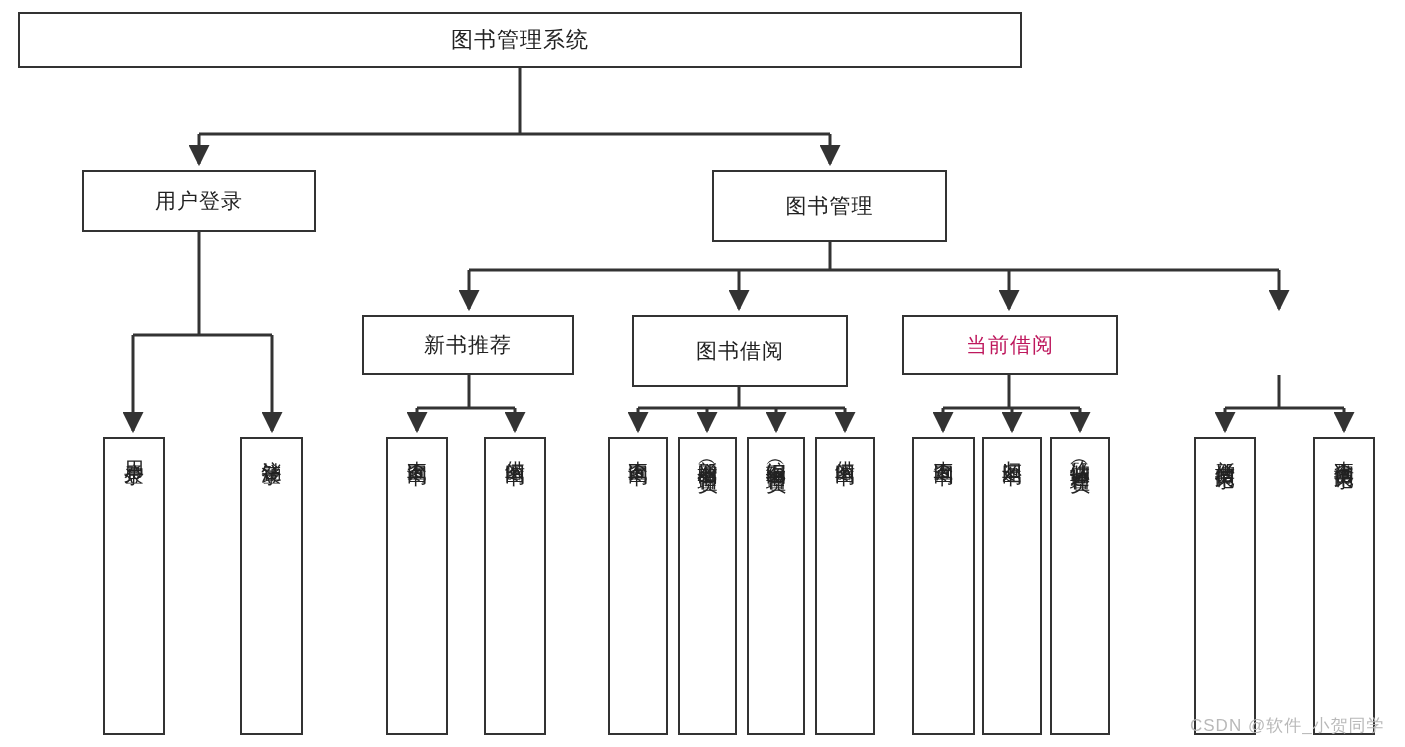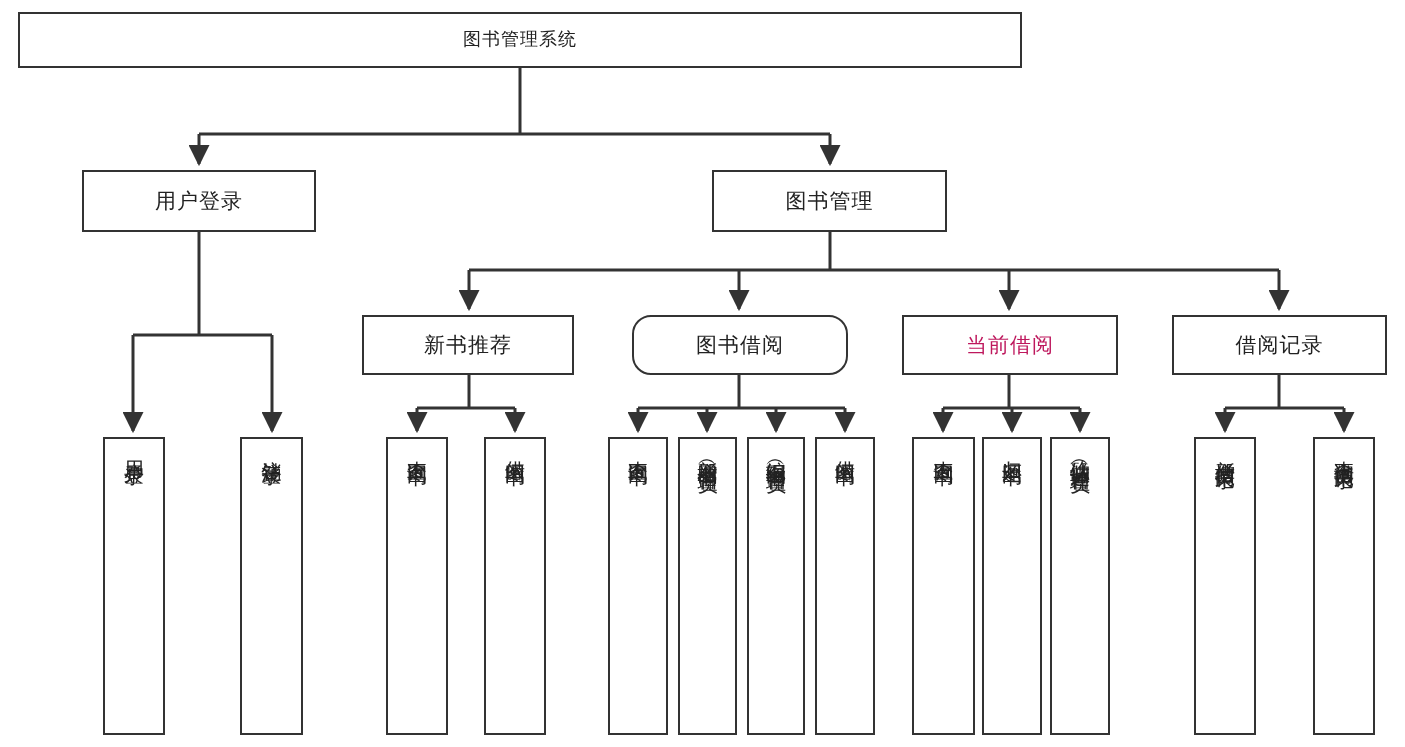--- a/index.html
+++ b/index.html
@@ -37,21 +37,21 @@
     color: #222222;
     z-index: 2;
   }
   .node-h {
     font-size: 21px;
     letter-spacing: 1px;
     white-space: nowrap;
     line-height: 1.1;
   }
   .node-root .node-h {
-    font-size: 18px;
+    font-size: 22px;
   }
   .node-leaf {
     align-items: flex-start;
     justify-content: center;
     padding-top: 6px;
   }
   .node-v {
     writing-mode: vertical-rl;
     text-orientation: upright;
     font-size: 20px;
@@ -126,35 +126,32 @@
     </g>
   </svg>
 
   <div class="node node-root" style="left: 18px; top: 12px; width: 1004px; height: 56px; border-color: rgb(51, 51, 51); background: rgb(255, 255, 255); color: rgb(34, 34, 34);">
     <span class="node-h">图书管理系统</span>
   </div>
 
   <div class="node" style="left: 82px; top: 170px; width: 234px; height: 62px; border-color: rgb(51, 51, 51); background: rgb(255, 255, 255); color: rgb(34, 34, 34);">
     <span class="node-h">用户登录</span>
   </div>
-  <div class="node" style="left: 712px; top: 170px; width: 235px; height: 62px; border-color: rgb(51, 51, 51); background: rgb(255, 255, 255); color: rgb(34, 34, 34);">
+  <div class="node" style="left: 712px; top: 170px; width: 235px; height: 72px; border-color: rgb(51, 51, 51); background: rgb(255, 255, 255); color: rgb(34, 34, 34);">
     <span class="node-h">图书管理</span>
   </div>
 
   <div class="node" style="left: 362px; top: 315px; width: 212px; height: 60px; border-color: rgb(51, 51, 51); background: rgb(255, 255, 255); color: rgb(34, 34, 34);">
     <span class="node-h">新书推荐</span>
   </div>
-  <div class="node" style="left: 632px; top: 315px; width: 216px; height: 60px; border-color: rgb(51, 51, 51); background: rgb(255, 255, 255); color: rgb(34, 34, 34); border-radius: 19px;">
+  <div class="node" style="left: 632px; top: 315px; width: 216px; height: 72px; border-color: rgb(51, 51, 51); background: rgb(255, 255, 255); color: rgb(34, 34, 34);">
     <span class="node-h">图书借阅</span>
   </div>
   <div class="node" style="left: 902px; top: 315px; width: 216px; height: 60px; border-color: rgb(51, 51, 51); background: rgb(255, 255, 255); color: #be185d;">
     <span class="node-h">当前借阅</span>
-  </div>
-  <div class="node" style="left: 1172px; top: 315px; width: 215px; height: 60px; border-color: rgb(51, 51, 51); background: rgb(255, 255, 255); color: rgb(34, 34, 34);">
-    <span class="node-h">借阅记录</span>
   </div>
 
   <div class="node node-leaf" style="left: 103px; top: 437px; width: 62px; height: 298px; border-color: rgb(51, 51, 51); background: rgb(255, 255, 255); color: rgb(34, 34, 34);">
     <span class="node-v">用户登录</span>
   </div>
   <div class="node node-leaf" style="left: 240px; top: 437px; width: 63px; height: 298px; border-color: rgb(51, 51, 51); background: rgb(255, 255, 255); color: rgb(34, 34, 34);">
     <span class="node-v">注销登录</span>
   </div>
   <div class="node node-leaf" style="left: 386px; top: 437px; width: 62px; height: 298px; border-color: rgb(51, 51, 51); background: rgb(255, 255, 255); color: rgb(34, 34, 34);">
     <span class="node-v">查询图书</span>
@@ -183,14 +180,15 @@
   <div class="node node-leaf" style="left: 1050px; top: 437px; width: 60px; height: 298px; border-color: rgb(51, 51, 51); background: rgb(255, 255, 255); color: rgb(34, 34, 34);">
     <span class="node-v">确认归还（管理员）</span>
   </div>
   <div class="node node-leaf" style="left: 1194px; top: 437px; width: 62px; height: 298px; border-color: rgb(51, 51, 51); background: rgb(255, 255, 255); color: rgb(34, 34, 34);">
     <span class="node-v">新增借阅记录</span>
   </div>
   <div class="node node-leaf" style="left: 1313px; top: 437px; width: 62px; height: 298px; border-color: rgb(51, 51, 51); background: rgb(255, 255, 255); color: rgb(34, 34, 34);">
     <span class="node-v">查询借阅记录</span>
   </div>
 
+  <div class="watermark" style="color: rgb(185, 185, 185);">CSDN @软件_小贺同学</div>
 
 </div>
 
 </body></html>

